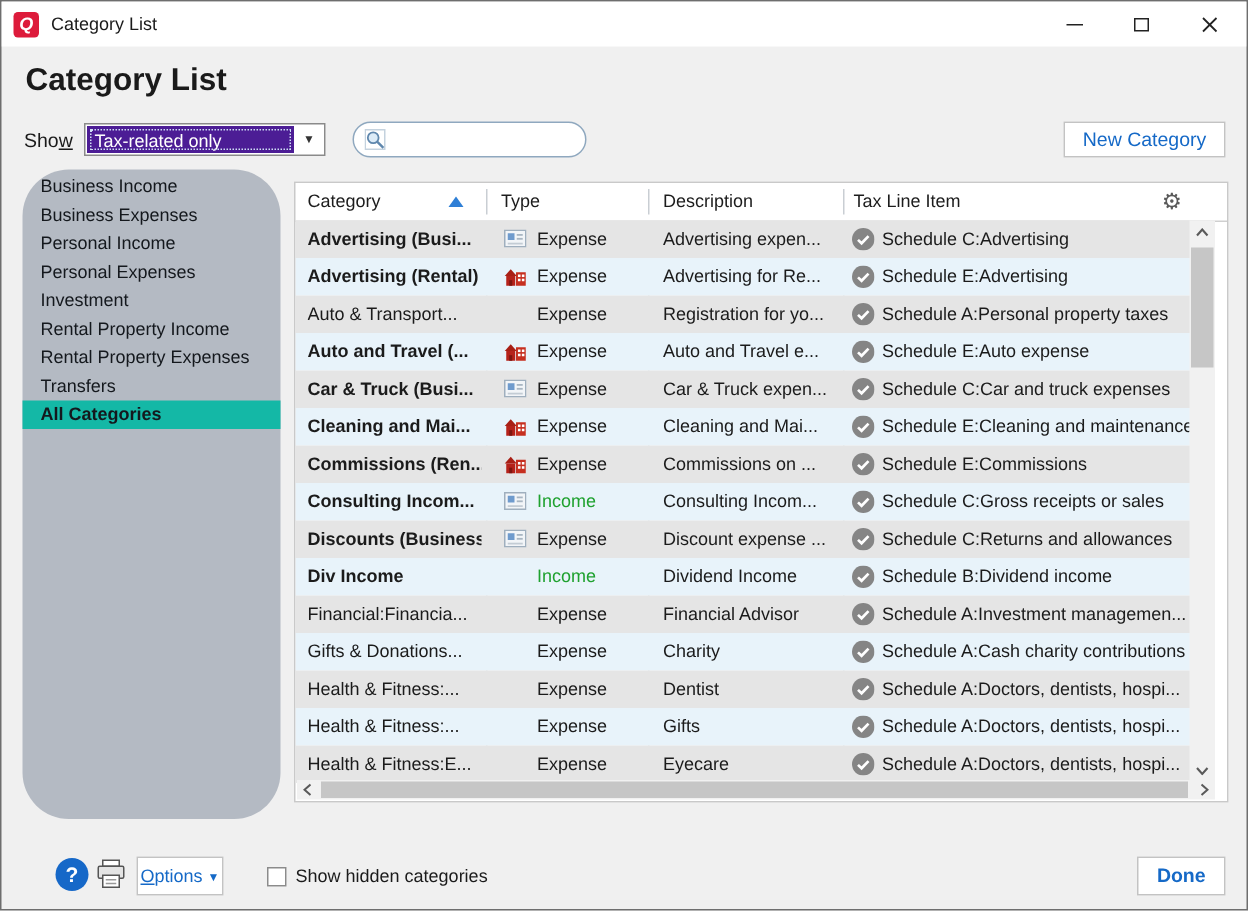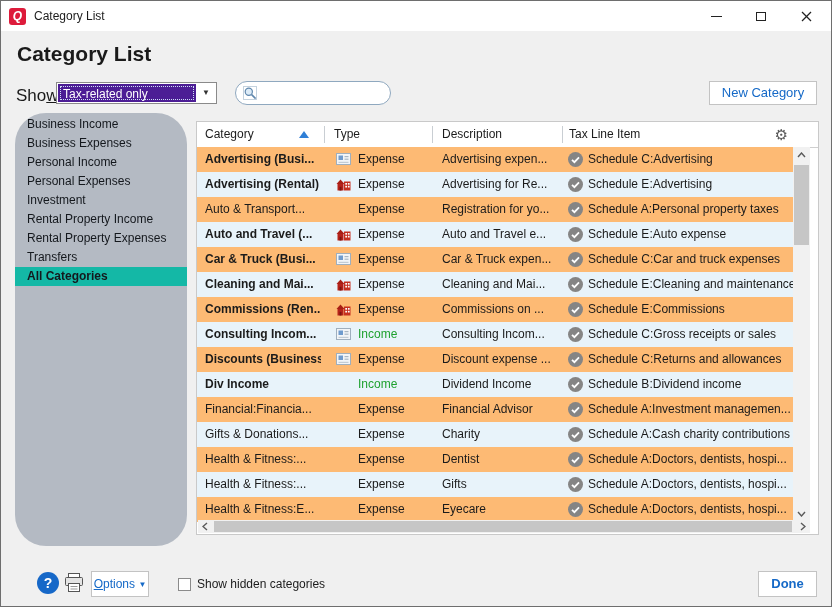--- a/index.html
+++ b/index.html
@@ -13,21 +13,21 @@
              border-radius:3px; color:#fff; font-weight:bold; font-style:italic; font-size:12px;
              text-align:center; line-height:17px; }
   .win-title { position:absolute; left:33px; top:0; height:30px; line-height:30px; font-size:12px; color:#1b1b1b; }
   .winbtn { position:absolute; top:0; width:34px; height:30px; display:flex; align-items:center; justify-content:center; }
   .wb-min { right:98px; } .wb-max { right:53px; } .wb-close { right:8px; }
   .glyph-min { width:11px; height:0; border-top:1px solid #222; }
   .glyph-max { width:10px; height:9px; border:1px solid #222; }
 
   
   .page-title { position:absolute; left:16px; top:41px; font-size:21px; font-weight:bold; color:#1a1a1a; }
-  .show-label { position:absolute; left:15px; top:85px; font-size:17px; color:#1a1a1a; }
+  .show-label { position:absolute; left:15px; top:85px; font-size:13px; color:#1a1a1a; }
   .ak { text-decoration:underline; }
   .combo { position:absolute; left:55px; top:81px; width:161px; height:22px; background:#fff;
            border:1px solid #8a8a8a; }
   .combo-sel { position:absolute; left:1px; top:1px; bottom:1px; right:20px; background:#4c1d95;
                color:#fff; font-size:12px; line-height:18px; padding:1px 0 0 5px;
                outline:1px dotted #cfe0f5; outline-offset:-3px; }
   .combo-arrow { position:absolute; right:0; top:0; width:20px; height:20px; text-align:center;
                  font-size:8px; line-height:20px; color:#333; }
   .searchbox { position:absolute; left:234px; top:80px; width:156px; height:24px; background:#fff;
                border:1px solid #8fa8bf; border-radius:12px; }
@@ -52,21 +52,21 @@
   .th { position:absolute; top:0; height:25px; line-height:25px; }
   .th-cat { left:8px; } .th-type { left:137px; } .th-desc { left:245px; } .th-tax { left:372px; }
   .sort-arrow { position:absolute; left:102px; top:9px; width:0; height:0;
                 border-left:5px solid transparent; border-right:5px solid transparent;
                 border-bottom:7px solid #2f7fd6; }
   .hdr-sep { position:absolute; top:4px; height:17px; width:1px; background:#c9ced3; }
   .gear { position:absolute; right:30px; top:3px; font-size:15px; color:#5a5a5a; line-height:20px; }
 
   .rows { position:absolute; left:0; top:25px; width:598px; height:375px; overflow:hidden; }
   .col-line { position:absolute; top:0; height:375px; width:1px; background:#e3e8ec; }
-  .trow { position:relative; height:25px; font-size:12px; color:#1b1b1b; background:#fdba74; }
+  .trow { position:relative; height:25px; font-size:12px; color:#1b1b1b; background:#e5e5e5; }
   .trow.alt { background:#e8f3fa; }
   .trow span { position:absolute; top:0; height:25px; line-height:25px; white-space:nowrap; }
   .cat-text { left:8px; width:116px; overflow:hidden; }
   .cat-text.b { font-weight:bold; }
   .type-icon { left:139px; top:6px !important; height:13px !important; line-height:13px !important; }
   .type-text { left:161px; }
   .type-text.income { color:#1fa12f; }
   .desc-text { left:245px; width:118px; overflow:hidden; }
   .check-icon { left:371px; top:5px !important; height:15px !important; line-height:15px !important; }
   .tax-text { left:391px; width:205px; overflow:hidden; }

